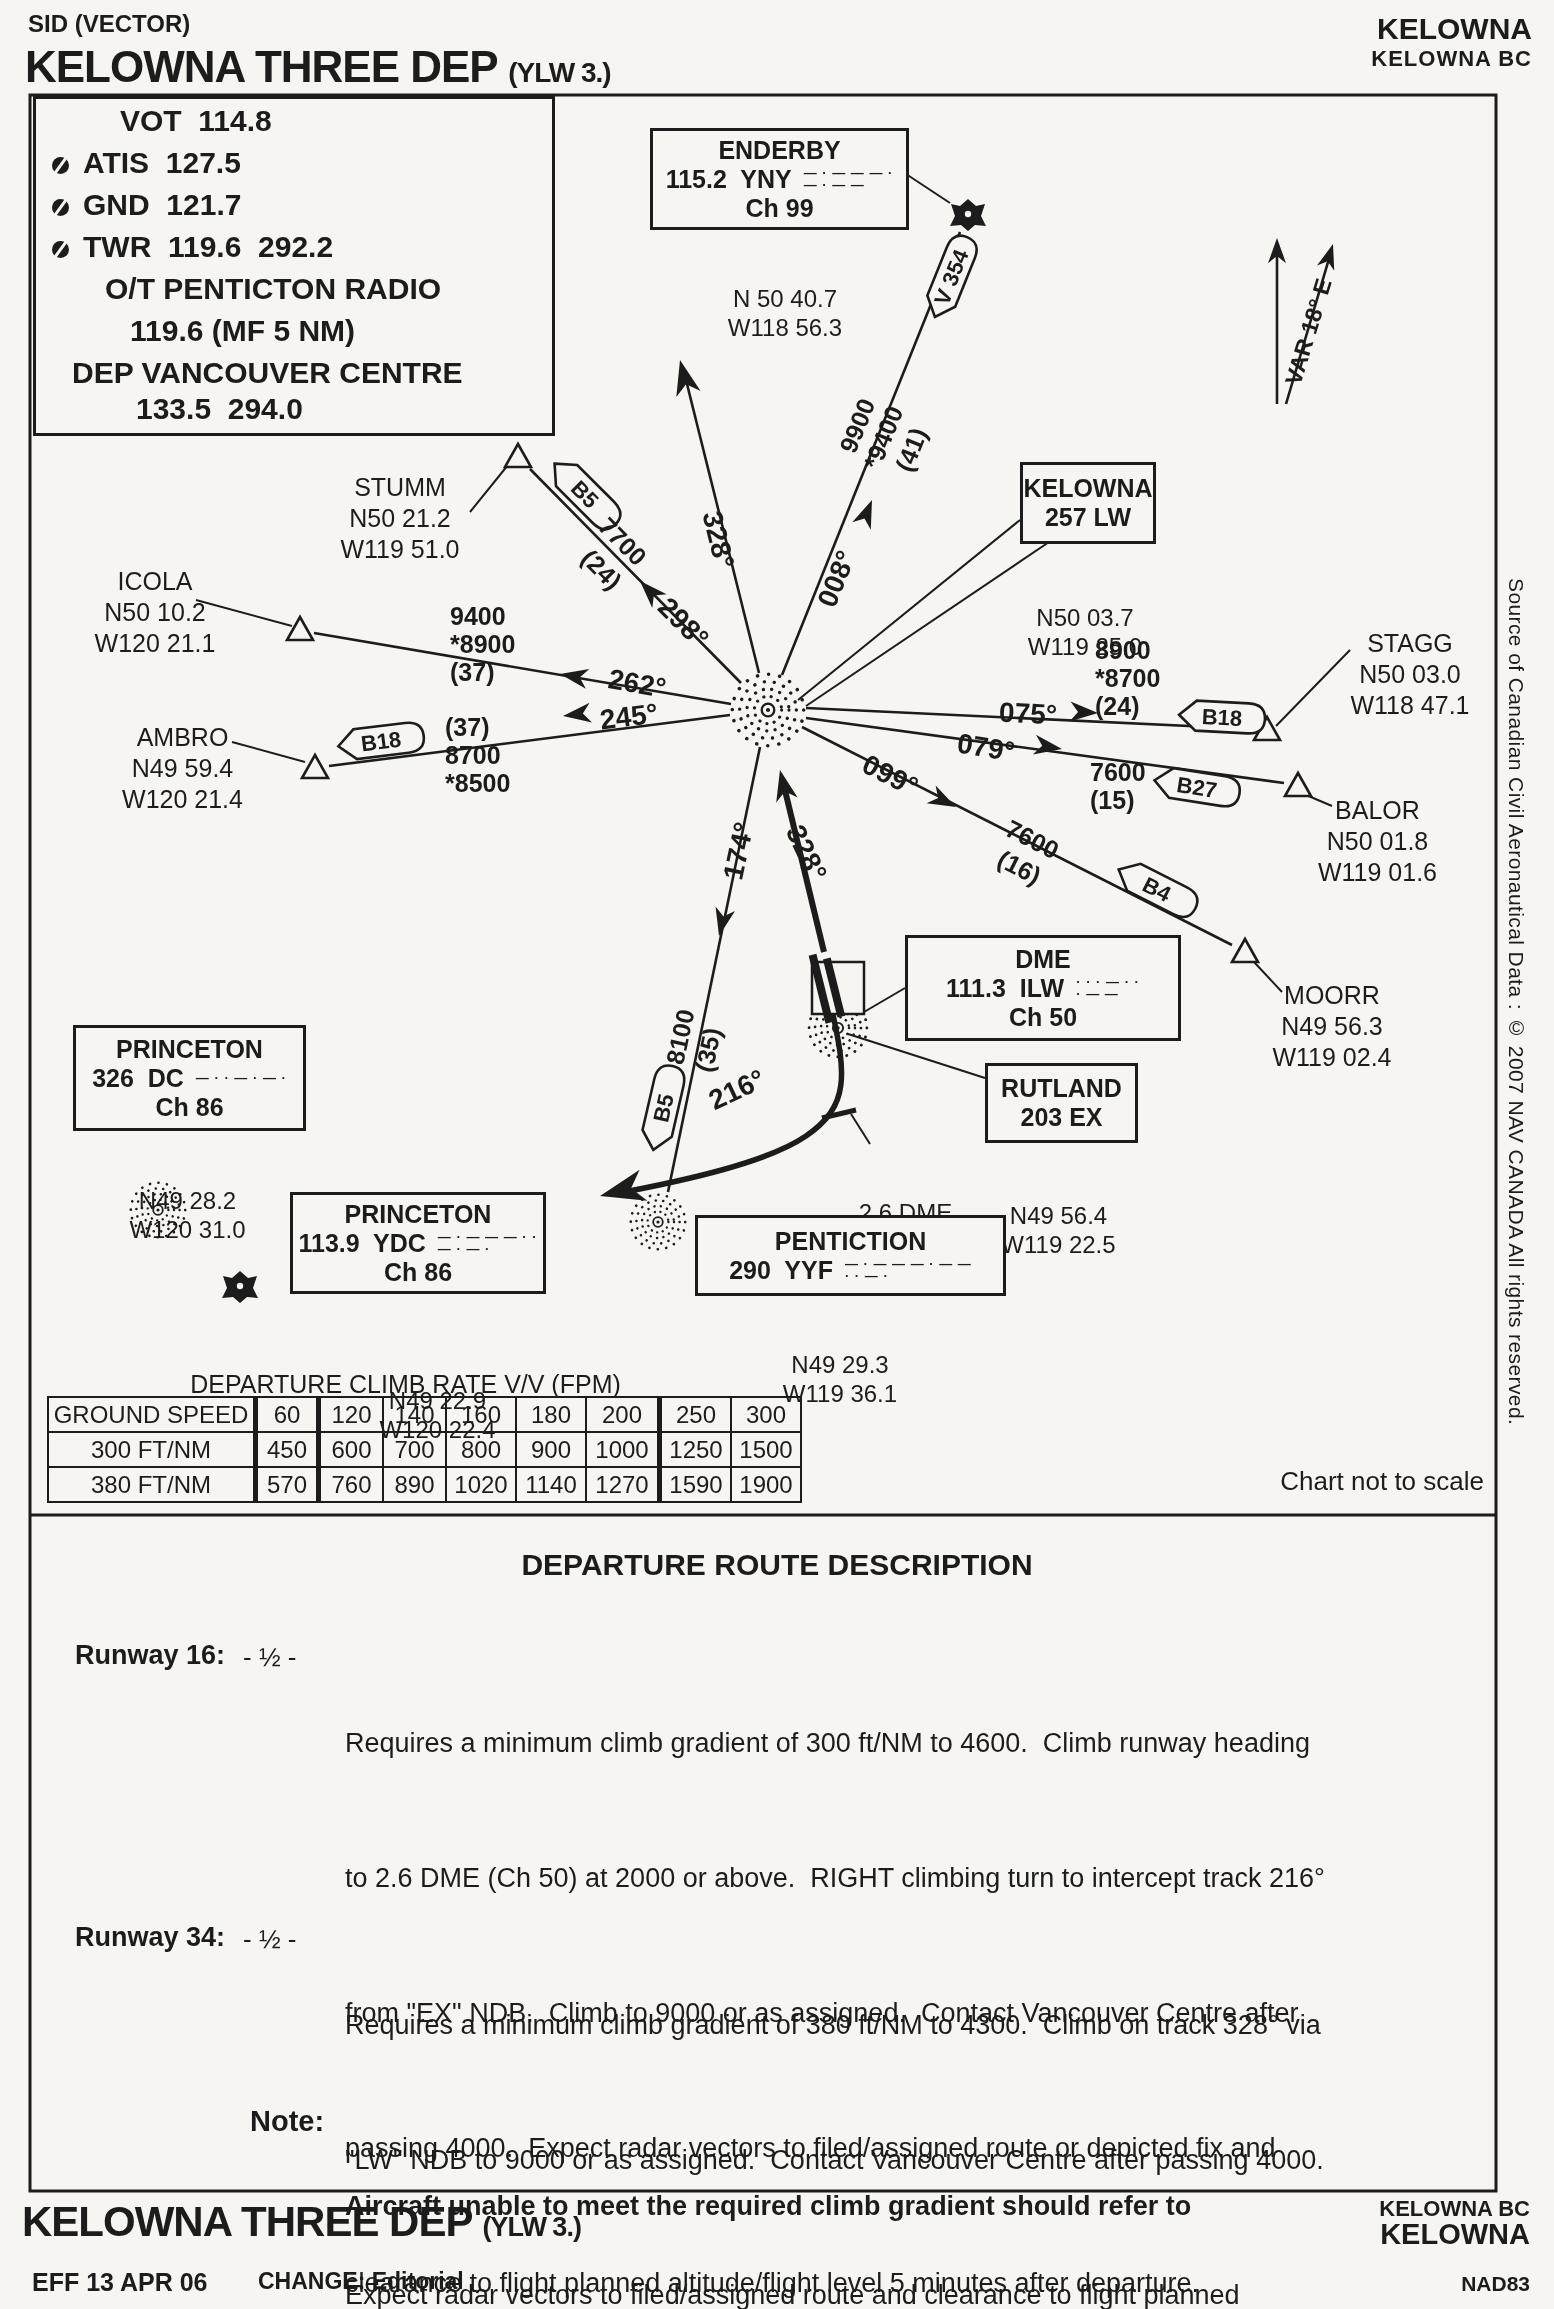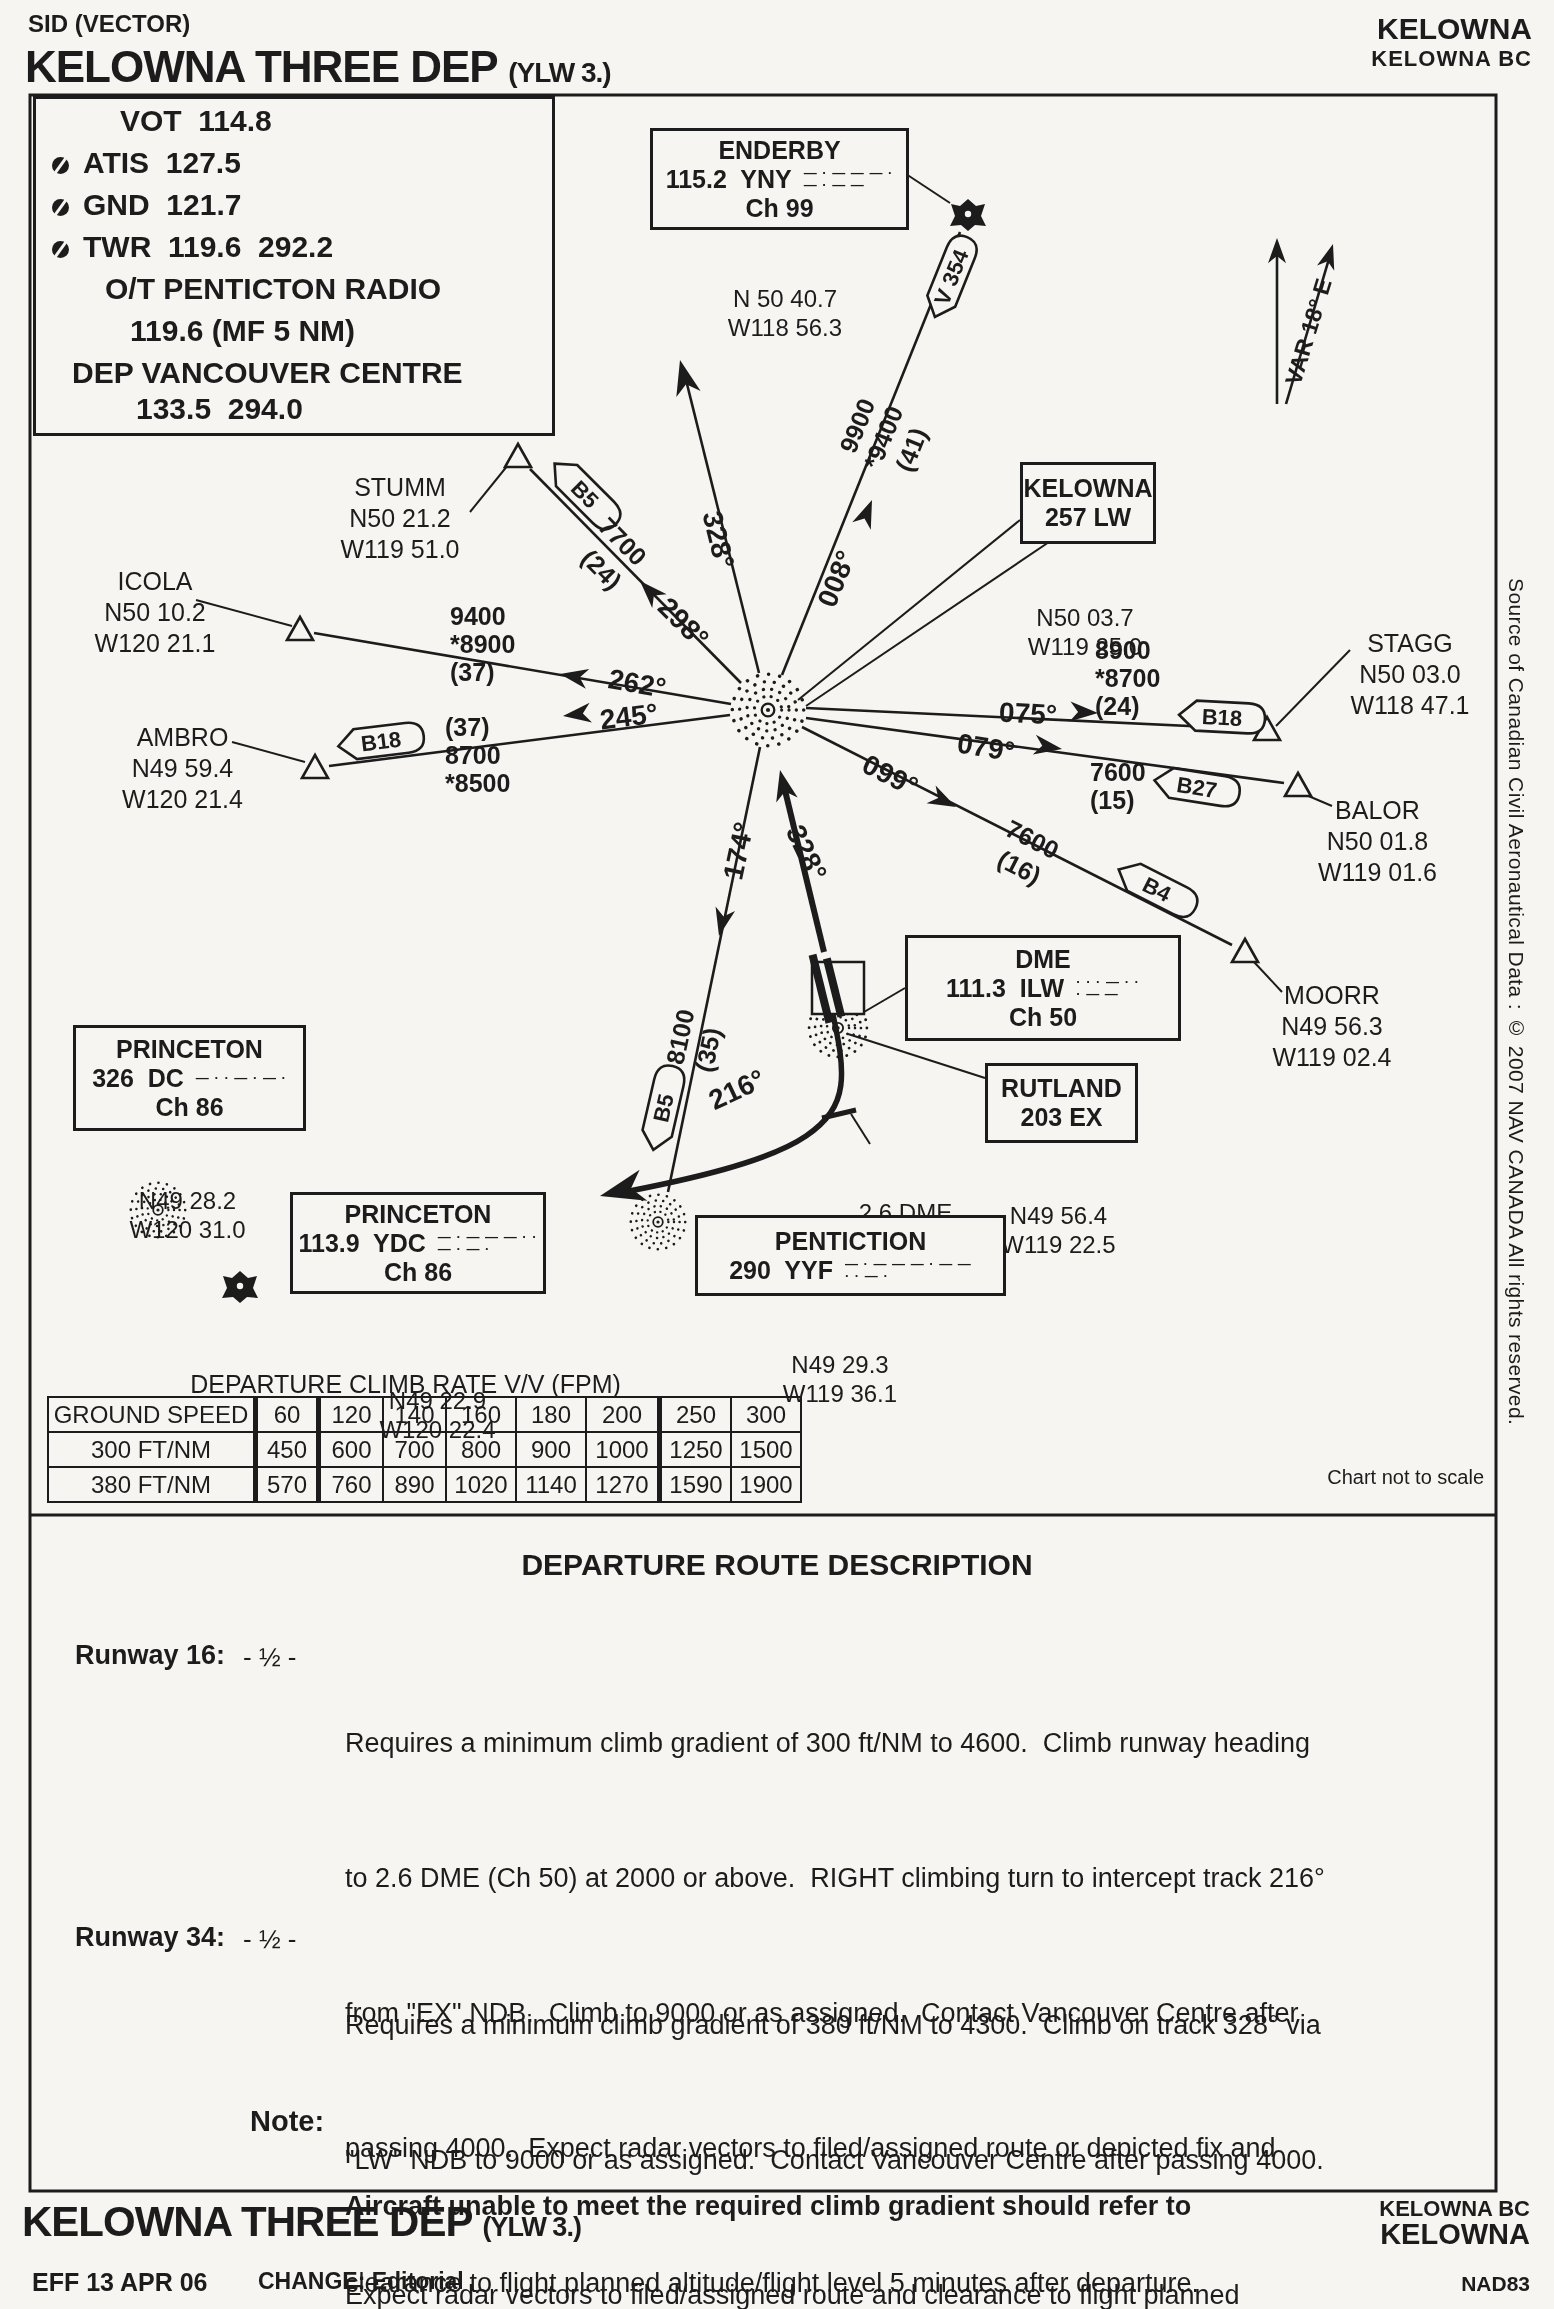--- a/index.html
+++ b/index.html
@@ -336,21 +336,21 @@
   <div class="altstack" style="left:1095px;top:636px;width:95px">
     <div>8900</div>
       <div>*8700</div>
       <div>(24)</div>
   </div>
   <div class="altstack" style="left:1090px;top:758px;width:80px">
     <div>7600</div>
       <div>(15)</div>
   </div>
 
-  <div class="txt r" style="right:70px;top:1466px;width:260px;font-size:20px">Chart not to scale</div>
+  <div class="txt r" style="right:70px;top:1466px;width:260px;font-size:26px">Chart not to scale</div>
   <div class="vsrc" style="left:1504px;top:578px">Source of Canadian Civil Aeronautical Data : © 2007 NAV CANADA All rights reserved.</div>
 
   <div class="txt c" style="left:47px;top:1370px;width:717px;font-size:25px;font-weight:400">DEPARTURE CLIMB RATE V/V (FPM)</div>
   <table class="climb" style="left:47px;top:1396px;width:717px">
     <tbody>
         <tr>
       <td style="width:200px">GROUND SPEED</td>
       <td class="tk" style="width:54px">60</td>
       <td class="tk" style="width:57px">120</td>
       <td style="width:57px">140</td>

